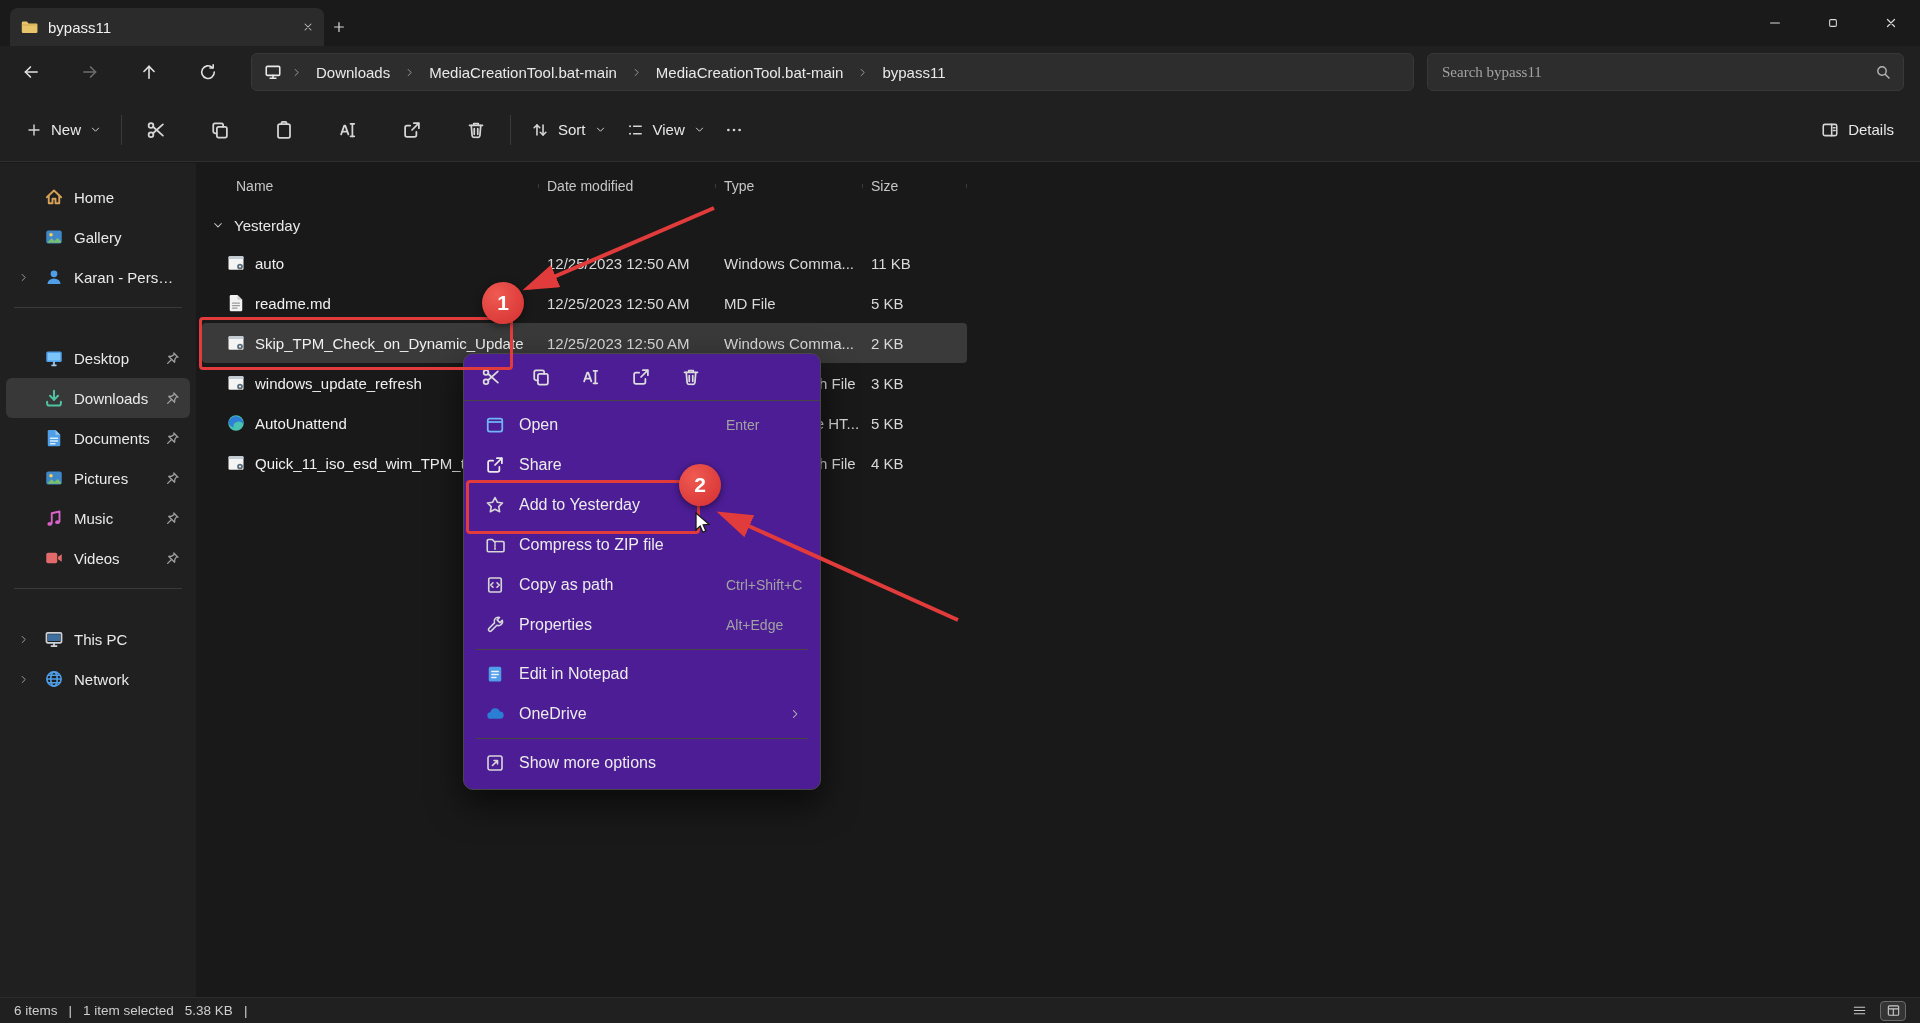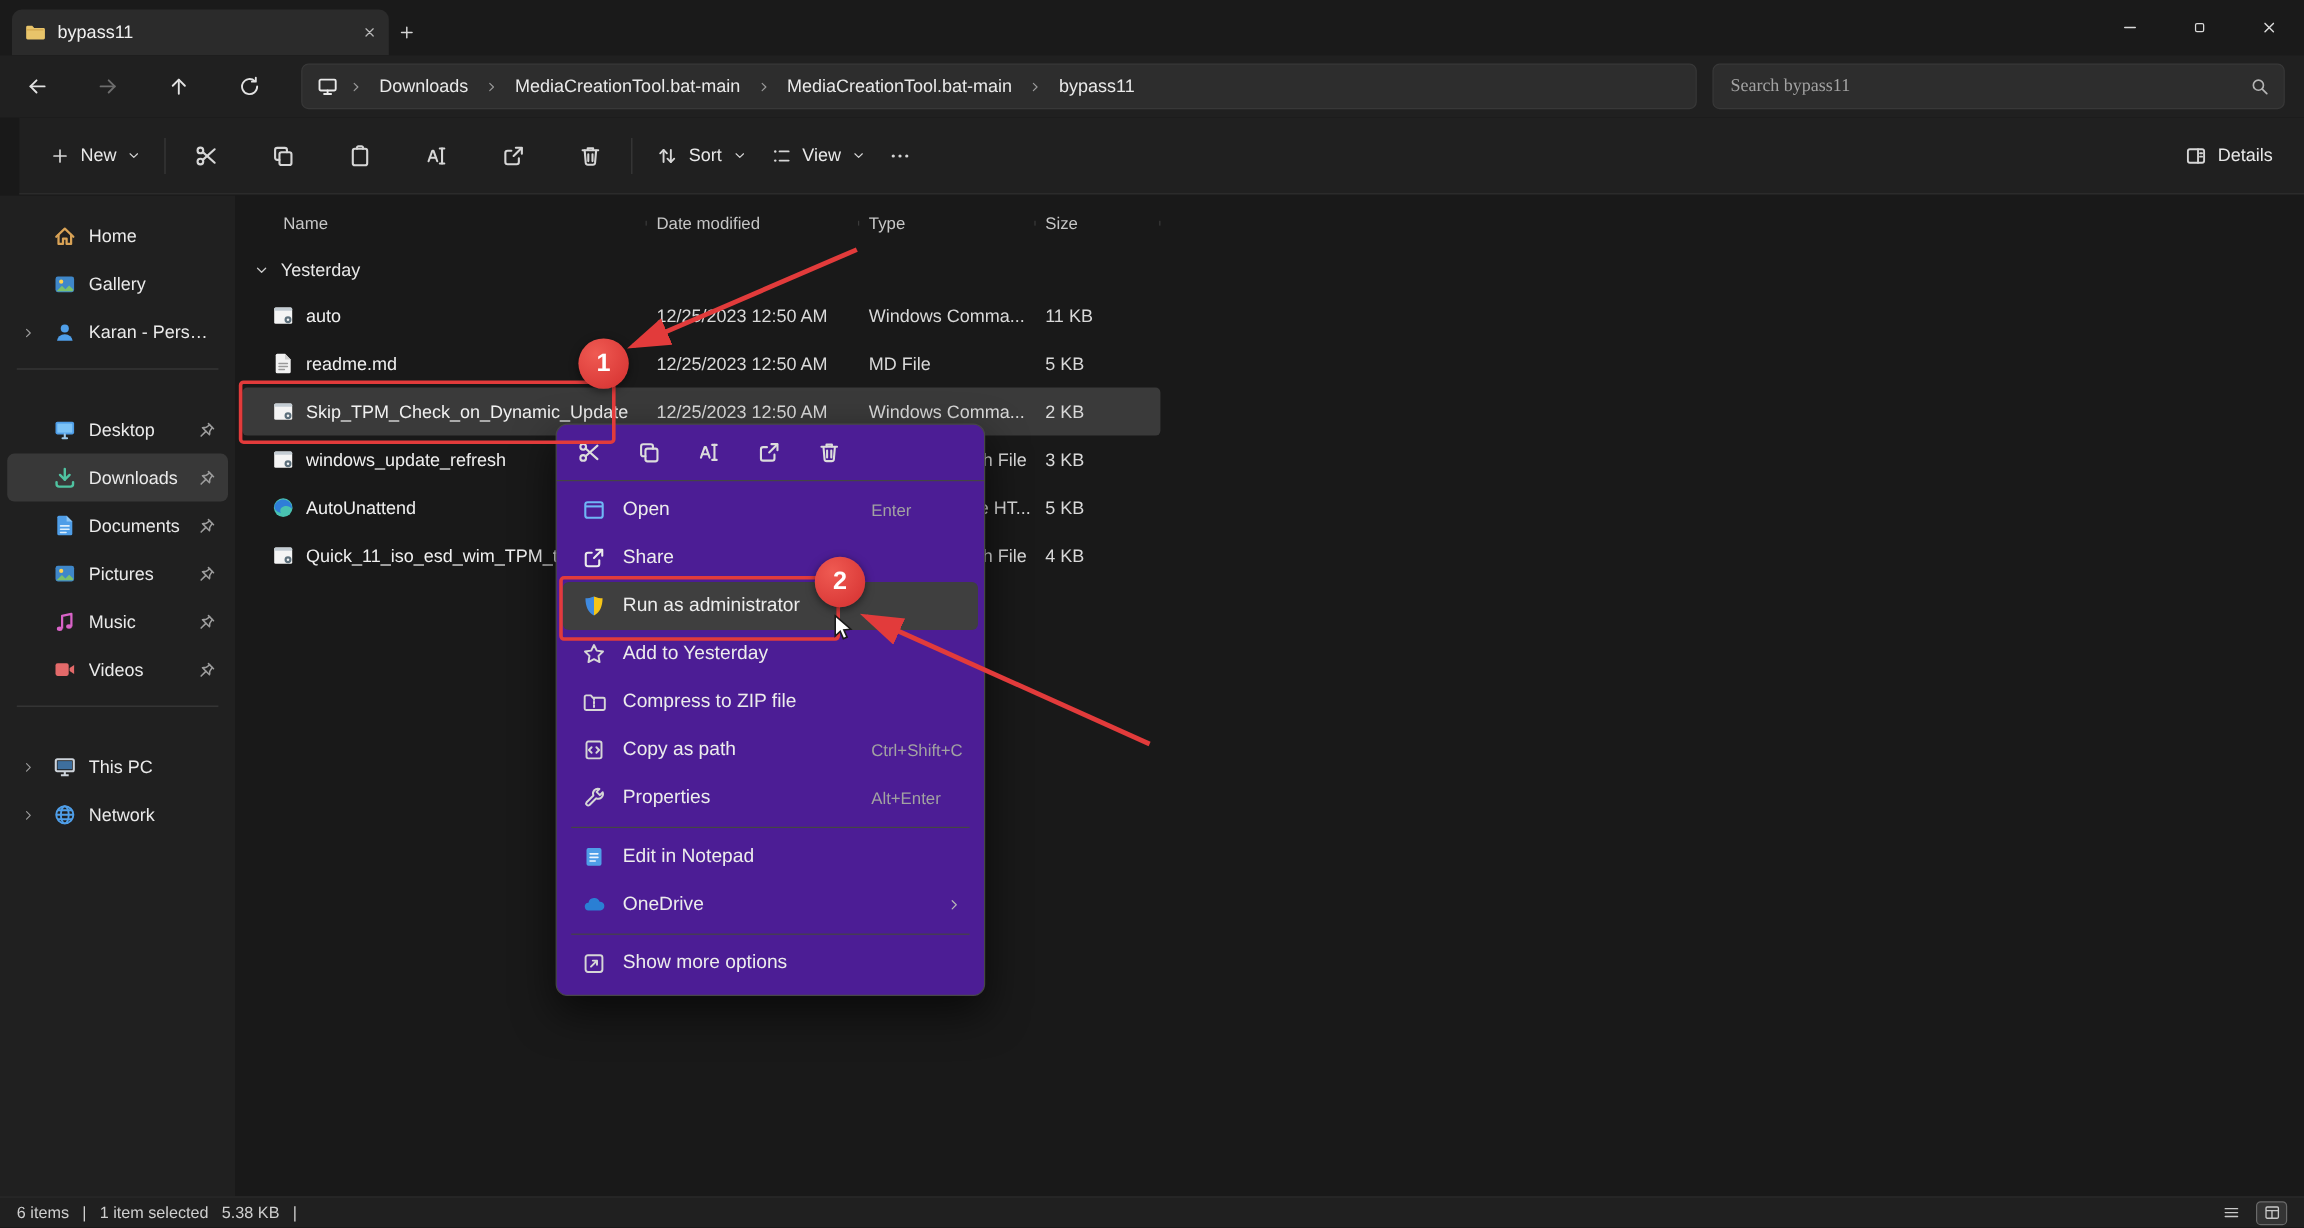--- a/index.html
+++ b/index.html
@@ -38,21 +38,21 @@
   .crumbsep{color:#9a9a9a}
   .searchbox{position:absolute;left:1427px;top:7px;width:477px;height:38px;background:#2d2d2d;
       border:1px solid #383838;border-radius:6px;display:flex;align-items:center;
       padding:0 12px;gap:8px;box-sizing:border-box}
   .searchbox input{flex:1;background:transparent;border:none;outline:none;color:#e8e8e8;
       font-size:15px;font-family:Liberation Serif, serif}
   .searchbox input::placeholder{color:#a3a3a3}
   .search-ic{color:#b5b5b5}
 
   
-  .toolbar{position:absolute;left:16px;top:98px;right:0;height:64px;background:#202020;
+  .toolbar{position:absolute;left:0;top:98px;right:0;height:64px;background:#202020;
       border-bottom:1px solid #2e2e2e;display:flex;align-items:center;padding:0 16px;box-sizing:border-box}
   .tbtn{display:flex;align-items:center;gap:9px;padding:8px 10px;border-radius:6px;
         color:#e8e8e8;font-size:15px;white-space:nowrap}
   .tbtn .ic{color:#d6d6d6}
   .tchev{color:#a8a8a8}
   .tsep{width:1px;height:30px;background:#3a3a3a;margin:0 10px;flex:0 0 1px}
   .ticons{display:flex;gap:24px;margin:0 4px}
   .spacer{flex:1}
 
   
@@ -836,34 +836,20 @@
           <svg viewBox="0 0 16 16" aria-hidden="true">
             <g fill="none" stroke="currentColor" stroke-width="1.4" stroke-linecap="round" stroke-linejoin="round">
               <path d="M9.5 2.5h4v4"></path>
               <path d="M13.3 2.7L8 8"></path>
               <path d="M11.5 9.5V12a1.5 1.5 0 0 1-1.5 1.5H4A1.5 1.5 0 0 1 2.5 12V6A1.5 1.5 0 0 1 4 4.5h2.5"></path>
             </g>
           </svg>
         </span>
         <span class="mlabel">Share</span>
       </div>
-      <div class="mitem mhl">
-        <span class="ic i20">
-          <svg viewBox="0 0 16 16" aria-hidden="true">
-            <defs>
-              <linearGradient id="uacg" x1="0" y1="0" x2="16" y2="0" gradientUnits="userSpaceOnUse">
-                <stop offset="0.5" stop-color="#3f8ae0"></stop>
-                <stop offset="0.5" stop-color="#f5c518"></stop>
-              </linearGradient>
-            </defs>
-            <path d="M8 1.6c2.1.9 4 1.3 5.7 1.3 0 5.6-1.9 9.5-5.7 11.5C4.2 12.4 2.3 8.5 2.3 2.9 4 2.9 5.9 2.5 8 1.6z" fill="url(#uacg)"></path>
-          </svg>
-        </span>
-        <span class="mlabel">Run as administrator</span>
-      </div>
       <div class="mitem">
         <span class="ic i20">
           <svg viewBox="0 0 16 16" aria-hidden="true">
             <path d="M8 2l1.85 3.75 4.15.6-3 2.92.7 4.13L8 11.45 4.3 13.4l.7-4.13-3-2.92 4.15-.6z" fill="none" stroke="#d6d6d6" stroke-width="1.3" stroke-linejoin="round"></path>
           </svg>
         </span>
         <span class="mlabel">Add to Yesterday</span>
       </div>
       <div class="mitem">
         <span class="ic i20">
@@ -889,21 +875,21 @@
         <span class="mlabel">Copy as path</span>
         <span class="mshort">Ctrl+Shift+C</span>
       </div>
       <div class="mitem">
         <span class="ic i20">
           <svg viewBox="0 0 16 16" aria-hidden="true">
             <path d="M13.8 4.2a3.2 3.2 0 0 1-4.3 4L5 12.7a1.35 1.35 0 0 1-1.9-1.9L7.6 6.3a3.2 3.2 0 0 1 4-4.3L9.7 3.9l2.2 2.2z" fill="none" stroke="#d6d6d6" stroke-width="1.3" stroke-linejoin="round"></path>
           </svg>
         </span>
         <span class="mlabel">Properties</span>
-        <span class="mshort">Alt+Enter</span>
+        <span class="mshort">Alt+Edge</span>
       </div>
       <div class="mdivider"></div>
       <div class="mitem">
         <span class="ic i20">
           <svg viewBox="0 0 16 16" aria-hidden="true">
             <rect x="3" y="2.2" width="10" height="11.8" rx="1.3" fill="#4f9ee8"></rect>
             <path d="M5.4 6h5.2M5.4 8.4h5.2M5.4 10.8h3.4" stroke="#eaf4fd" stroke-width="1.1" stroke-linecap="round"></path>
           </svg>
         </span>
         <span class="mlabel">Edit in Notepad</span>

